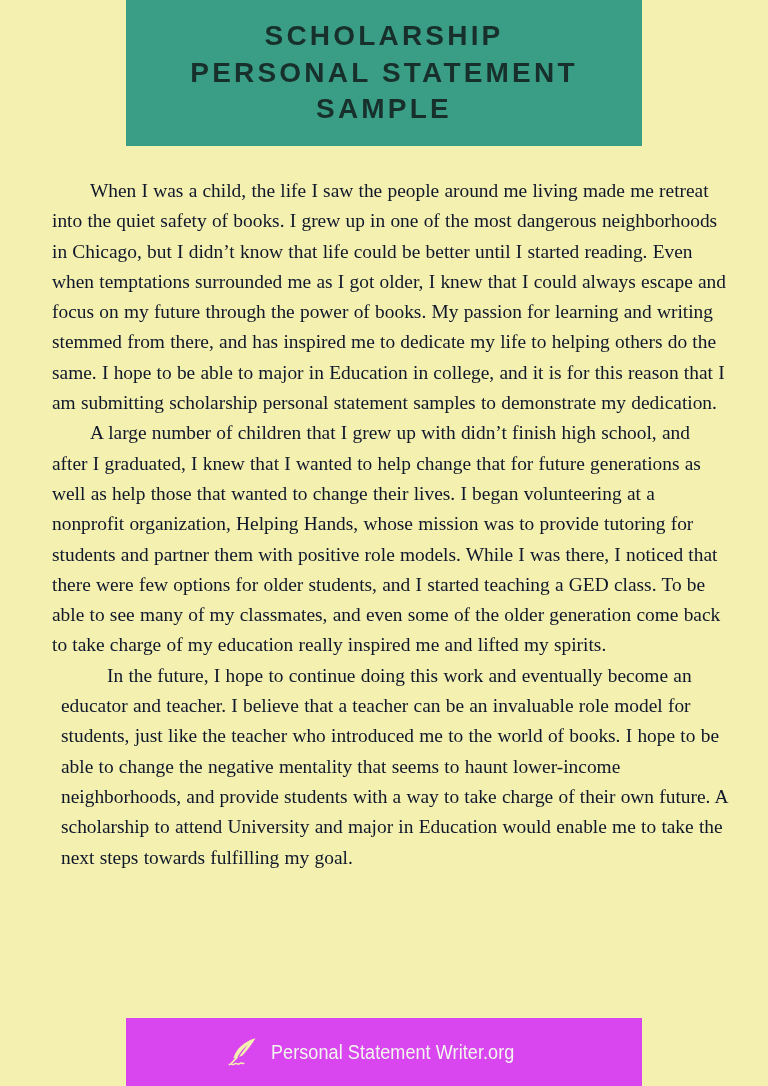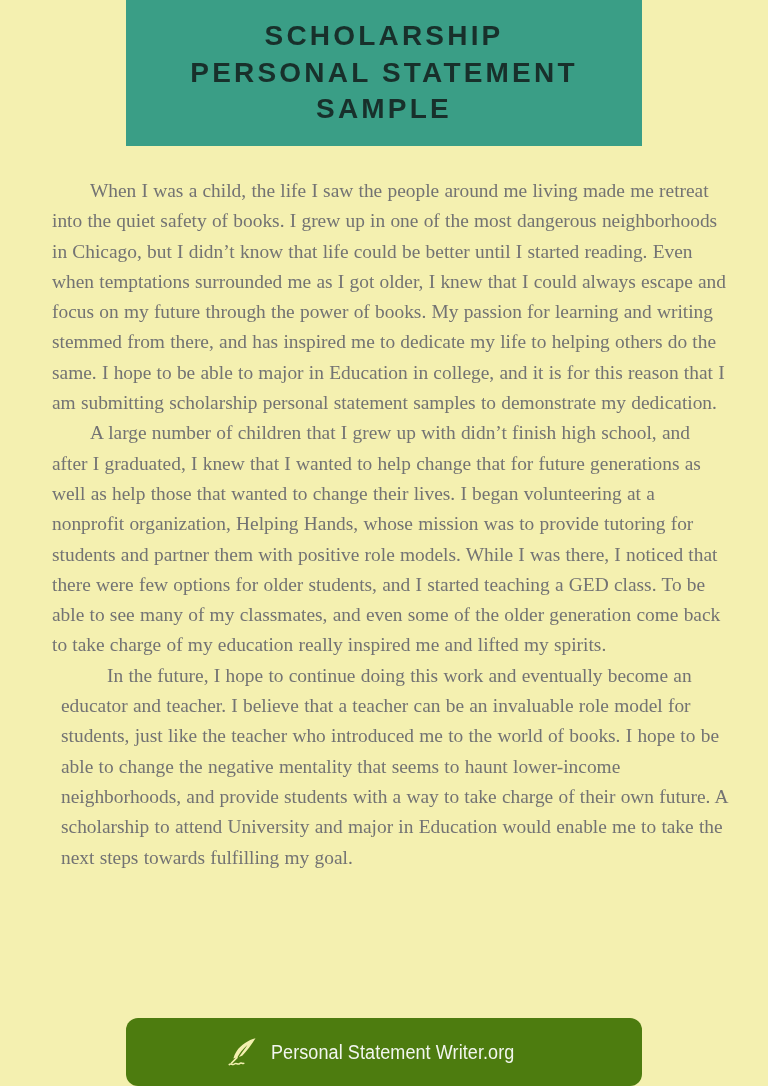--- a/index.html
+++ b/index.html
@@ -54,45 +54,44 @@
   .body-content {
     position: absolute;
     left: 52px;
     top: 176px;
     width: 678px;
   }
   .para {
     font-family: "Liberation Serif", serif;
     font-size: 19.4px;
     line-height: 30.3px;
-    color: #737373;
+    color: #0f172a;
     margin: 0;
     text-align: left;
     text-indent: 38px;
     word-spacing: 0.4px;
   }
   .para.indent-wide {
     text-indent: 46px;
     margin-left: 9px;
   }
 
   
   .footer-banner {
     position: absolute;
     left: 126px;
     top: 1018px;
     width: 516px;
     height: 68px;
-    background: #4d7c0f;
+    background: #d946ef;
     display: flex;
     align-items: center;
     justify-content: center;
     gap: 11px;
     box-sizing: border-box;
-    border-radius: 12px;
   }
   .quill-icon {
     width: 34px;
     height: 34px;
     flex: 0 0 auto;
     display: block;
   }
   .footer-text {
     font-family: "Liberation Sans", sans-serif;
     font-size: 20px;

